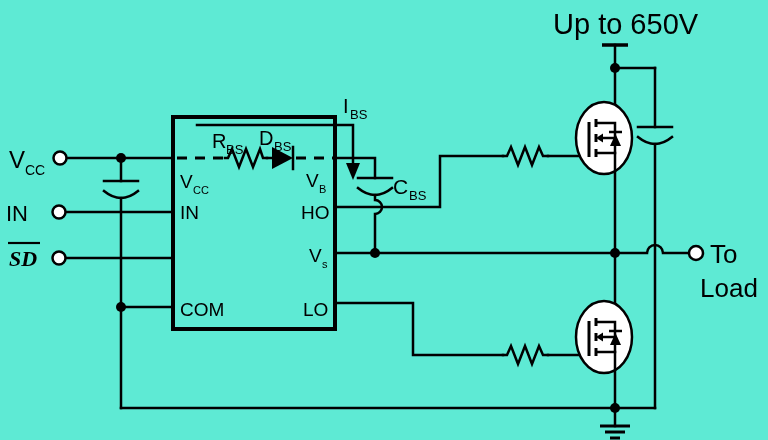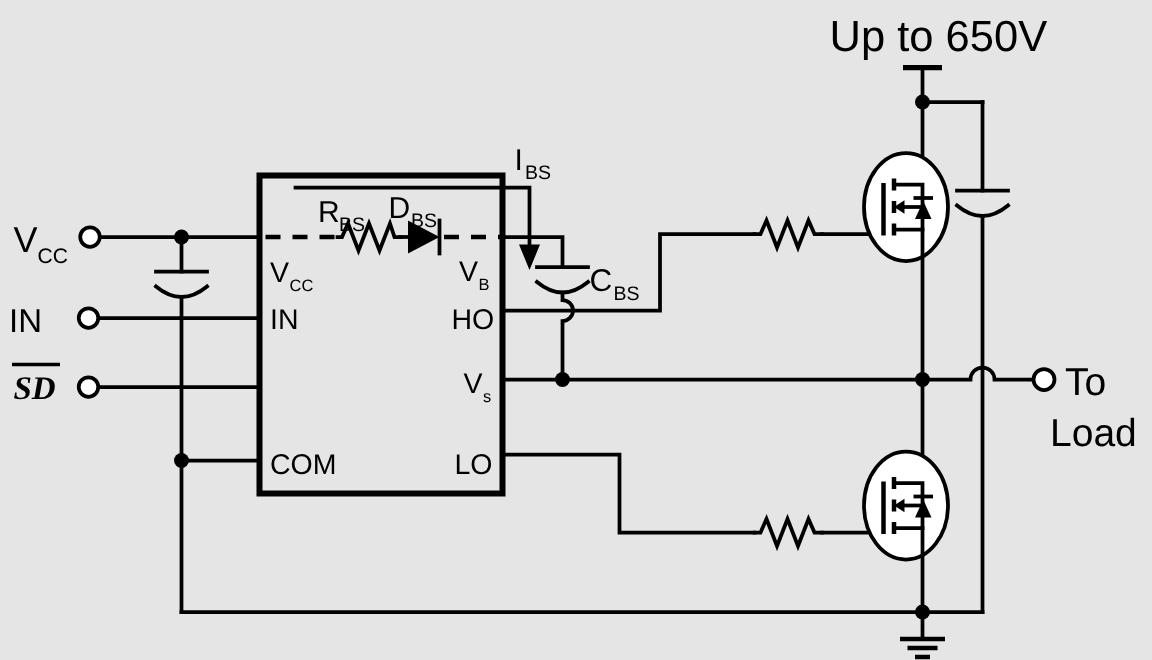--- a/index.html
+++ b/index.html
@@ -1,16 +1,16 @@
 <!DOCTYPE html>
 <html><head>
 <meta charset="utf-8">
 <style>
   html,body{margin:0;padding:0;background:#fff;}
-  .canvas{position:relative;width:768px;height:440px;background:#e5e5e5;overflow:hidden;}
+  .canvas{position:relative;width:768px;height:440px;background:#5eead4;overflow:hidden;}
   svg{display:block;}
   text{font-family:"Liberation Sans",sans-serif;fill:#000;}
   .sd-label{font-family:"Liberation Serif",serif;font-style:italic;font-weight:bold;}
   .wire{stroke:#000;stroke-width:2.5;fill:none;stroke-linecap:square;}
   .wire-dash{stroke:#000;stroke-width:3;fill:none;stroke-dasharray:10 8;}
   .thick{stroke:#000;stroke-width:4;fill:none;}
   .blk{fill:#000;stroke:none;}
 </style>
 </head>
 <body>

